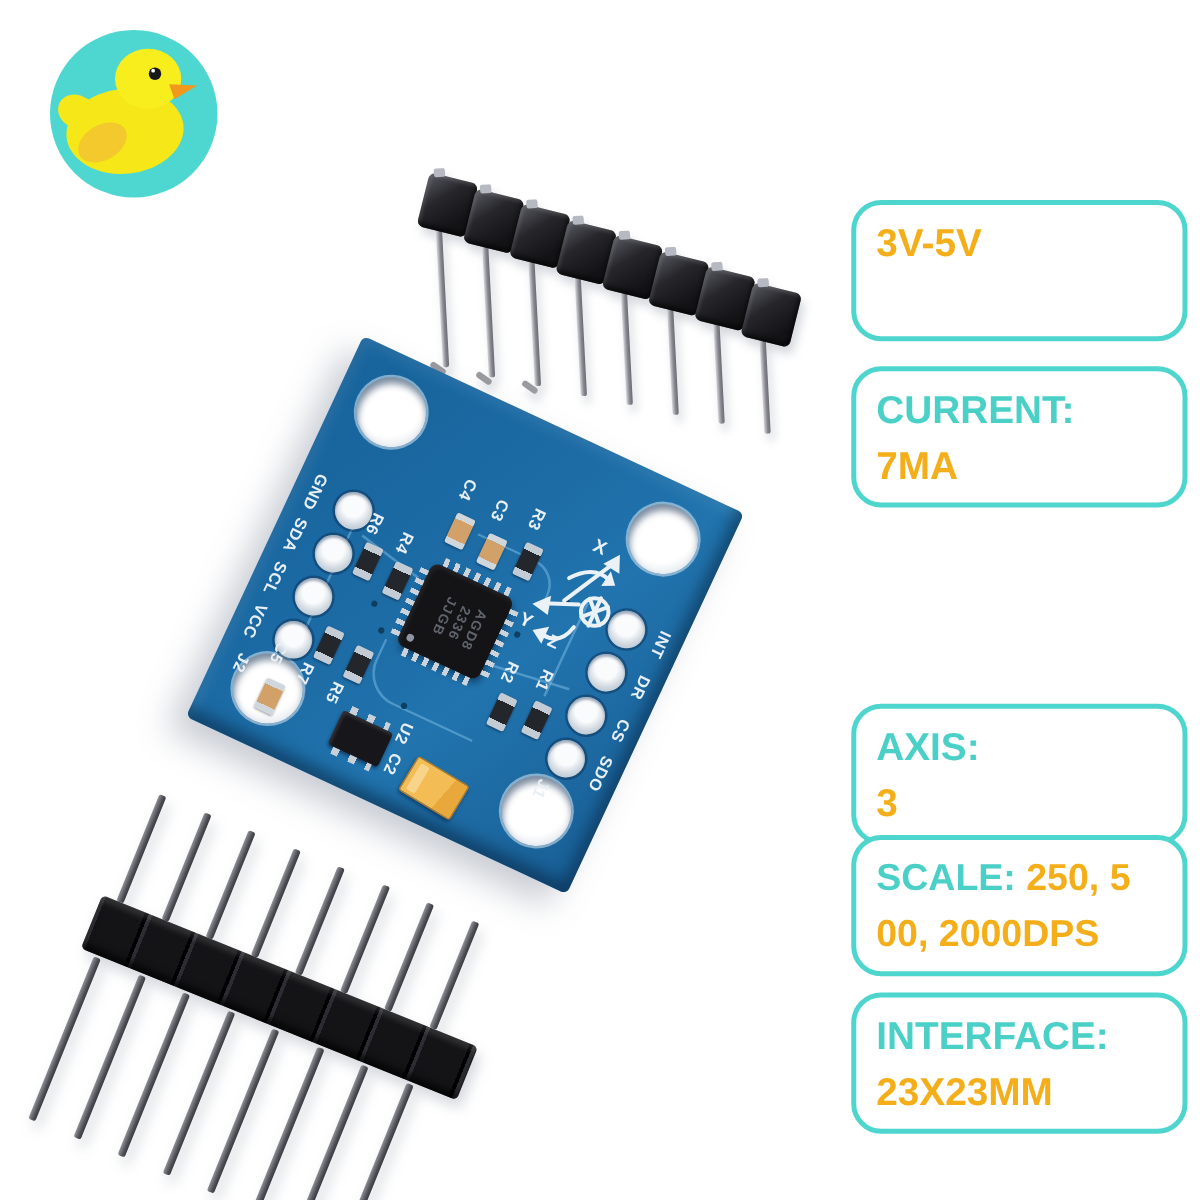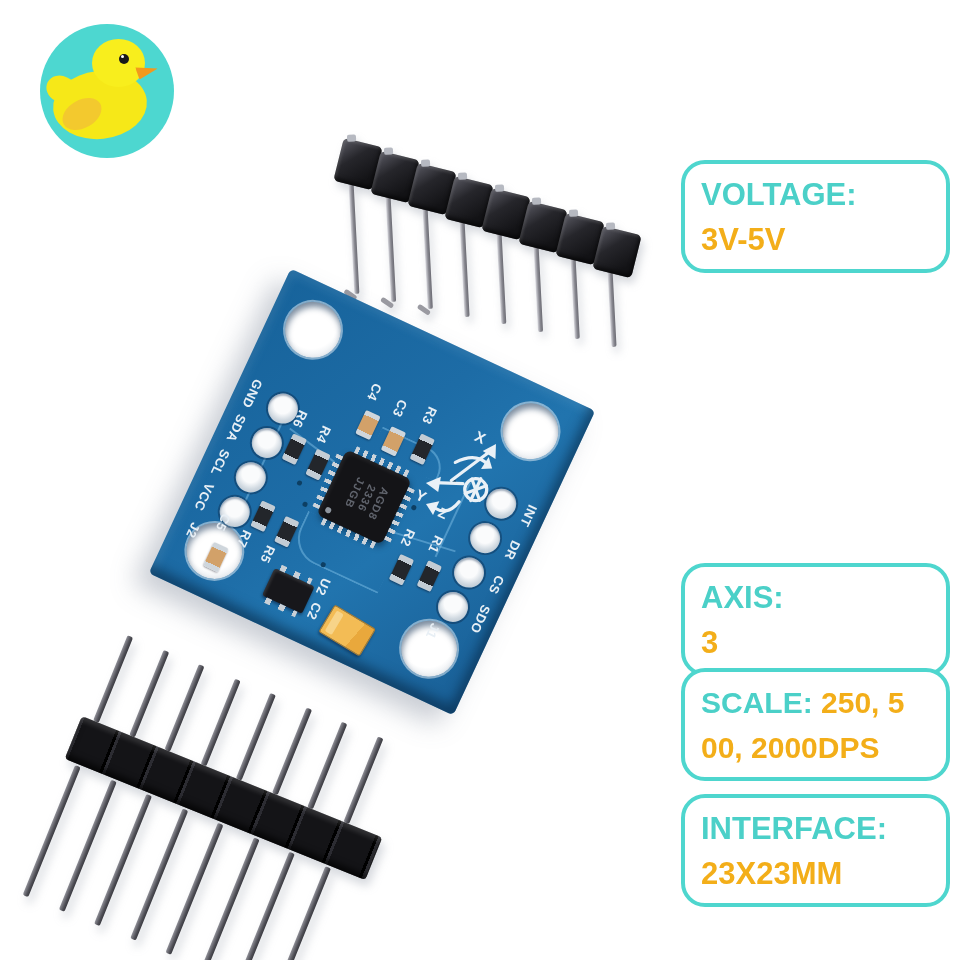--- a/index.html
+++ b/index.html
@@ -263,22 +263,25 @@
         <polygon points="17,92 28,84 28,99"></polygon>
         <text x="33" y="14" font-size="15" font-weight="bold">X</text>
         <text x="4" y="92" font-size="15" font-weight="bold">Y</text>
         <text x="32" y="98" font-size="14" font-weight="bold">Z</text>
       </g>
     </svg>
   </div>
 
 
   <div class="card" style="top:160px">
-    <span class="lbl teal-t">VOLTAGE:</span>
     <span class="val orange-t">3V-5V</span>
+  </div>
+  <div class="card" style="top:293px">
+    <span class="lbl teal-t">CURRENT:</span>
+    <span class="val orange-t">7MA</span>
   </div>
   <div class="card" style="top:563px">
     <span class="lbl teal-t">AXIS:</span>
     <span class="val orange-t">3</span>
   </div>
   <div class="card" style="top:668px">
     <span class="inline-line"><span class="teal-t">SCALE:</span><span class="orange-t"> 250, 5</span></span>
     <span class="inline-line orange-t">00, 2000DPS</span>
   </div>
   <div class="card" style="top:794px">

